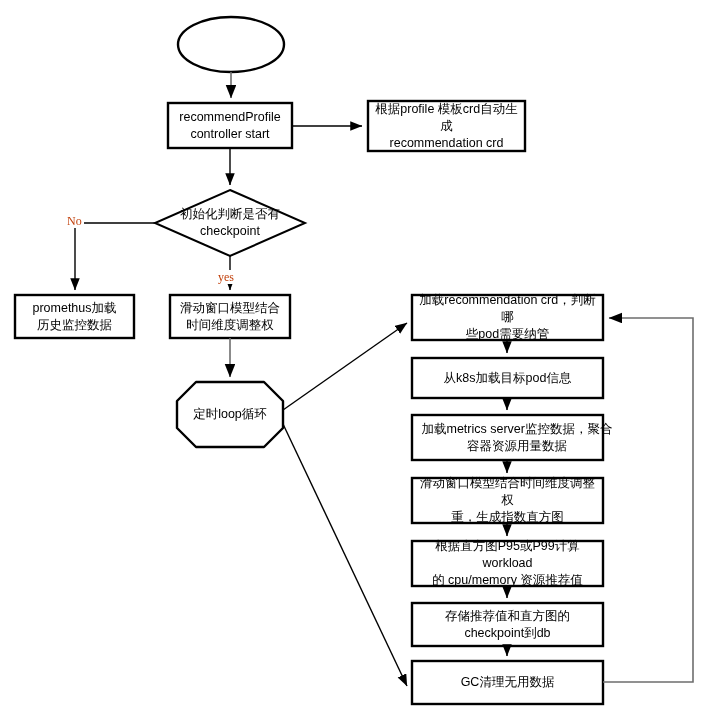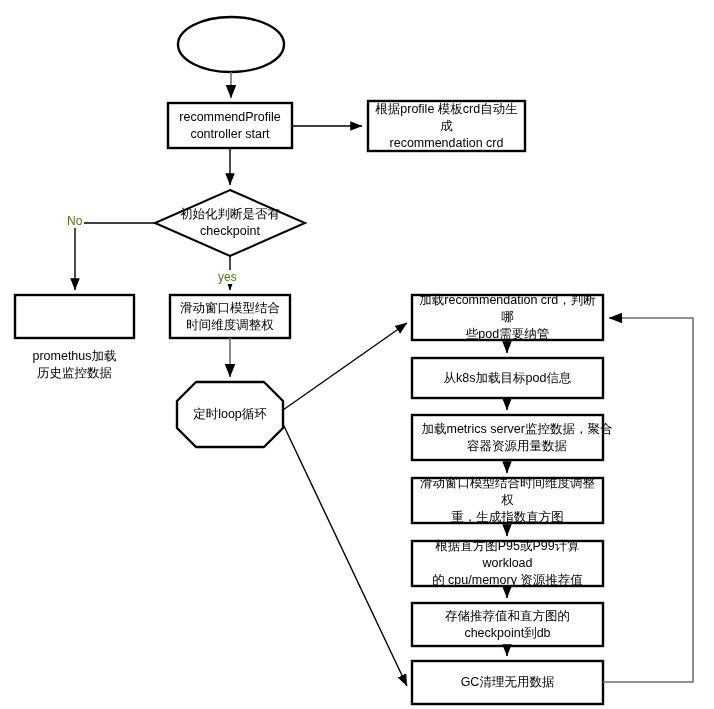--- a/index.html
+++ b/index.html
@@ -55,23 +55,23 @@
     font-size: 12.5px;
     line-height: 17px;
     font-family: "Liberation Sans", "DejaVu Sans", sans-serif;
     box-sizing: border-box;
     padding: 0 4px;
     pointer-events: none;
     white-space: pre-line;
   }
   .edge-label {
     position: absolute;
-    color: #4d7c0f;
+    color: #c2410c;
     font-size: 12px;
-    font-family: Liberation Sans, sans-serif;
+    font-family: Liberation Serif, serif;
     background: #ffffff;
     padding: 0 2px;
     line-height: 14px;
   }
 </style>
 </head>
 <body>
 
 <div id="canvas-wrap">
 
@@ -136,21 +136,21 @@
 
   <div class="node-text" style="left:168px; top:103px; width:124px; height:45px;">recommendProfile
 controller start</div>
 
   <div class="node-text" style="left:368px; top:101px; width:157px; height:50px;">根据profile 模板crd自动生成
 recommendation crd</div>
 
   <div class="node-text" style="left:160px; top:190px; width:140px; height:66px;">初始化判断是否有
 checkpoint</div>
 
-  <div class="node-text" style="left:15px; top:295px; width:119px; height:43px;margin-top:48px;">promethus加载
+  <div class="node-text" style="left:15px; top:295px; width:119px; height:43px;">promethus加载
 历史监控数据</div>
 
   <div class="node-text" style="left:170px; top:295px; width:120px; height:43px;">滑动窗口模型结合时间维度调整权</div>
 
   <div class="node-text" style="left:177px; top:382px; width:106px; height:65px;">定时loop循环</div>
 
   <div class="node-text" style="left:412px; top:295px; width:191px; height:45px;">加载recommendation crd，判断哪
 些pod需要纳管</div>
 
   <div class="node-text" style="left:412px; top:358px; width:191px; height:40px;">从k8s加载目标pod信息</div>

